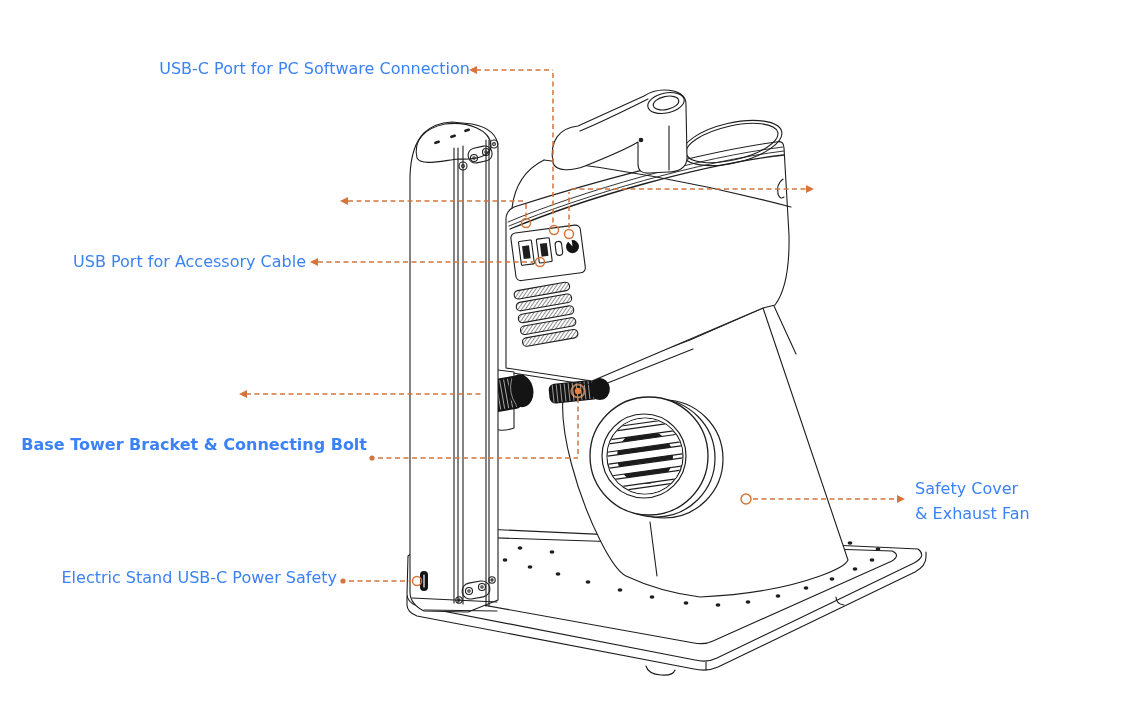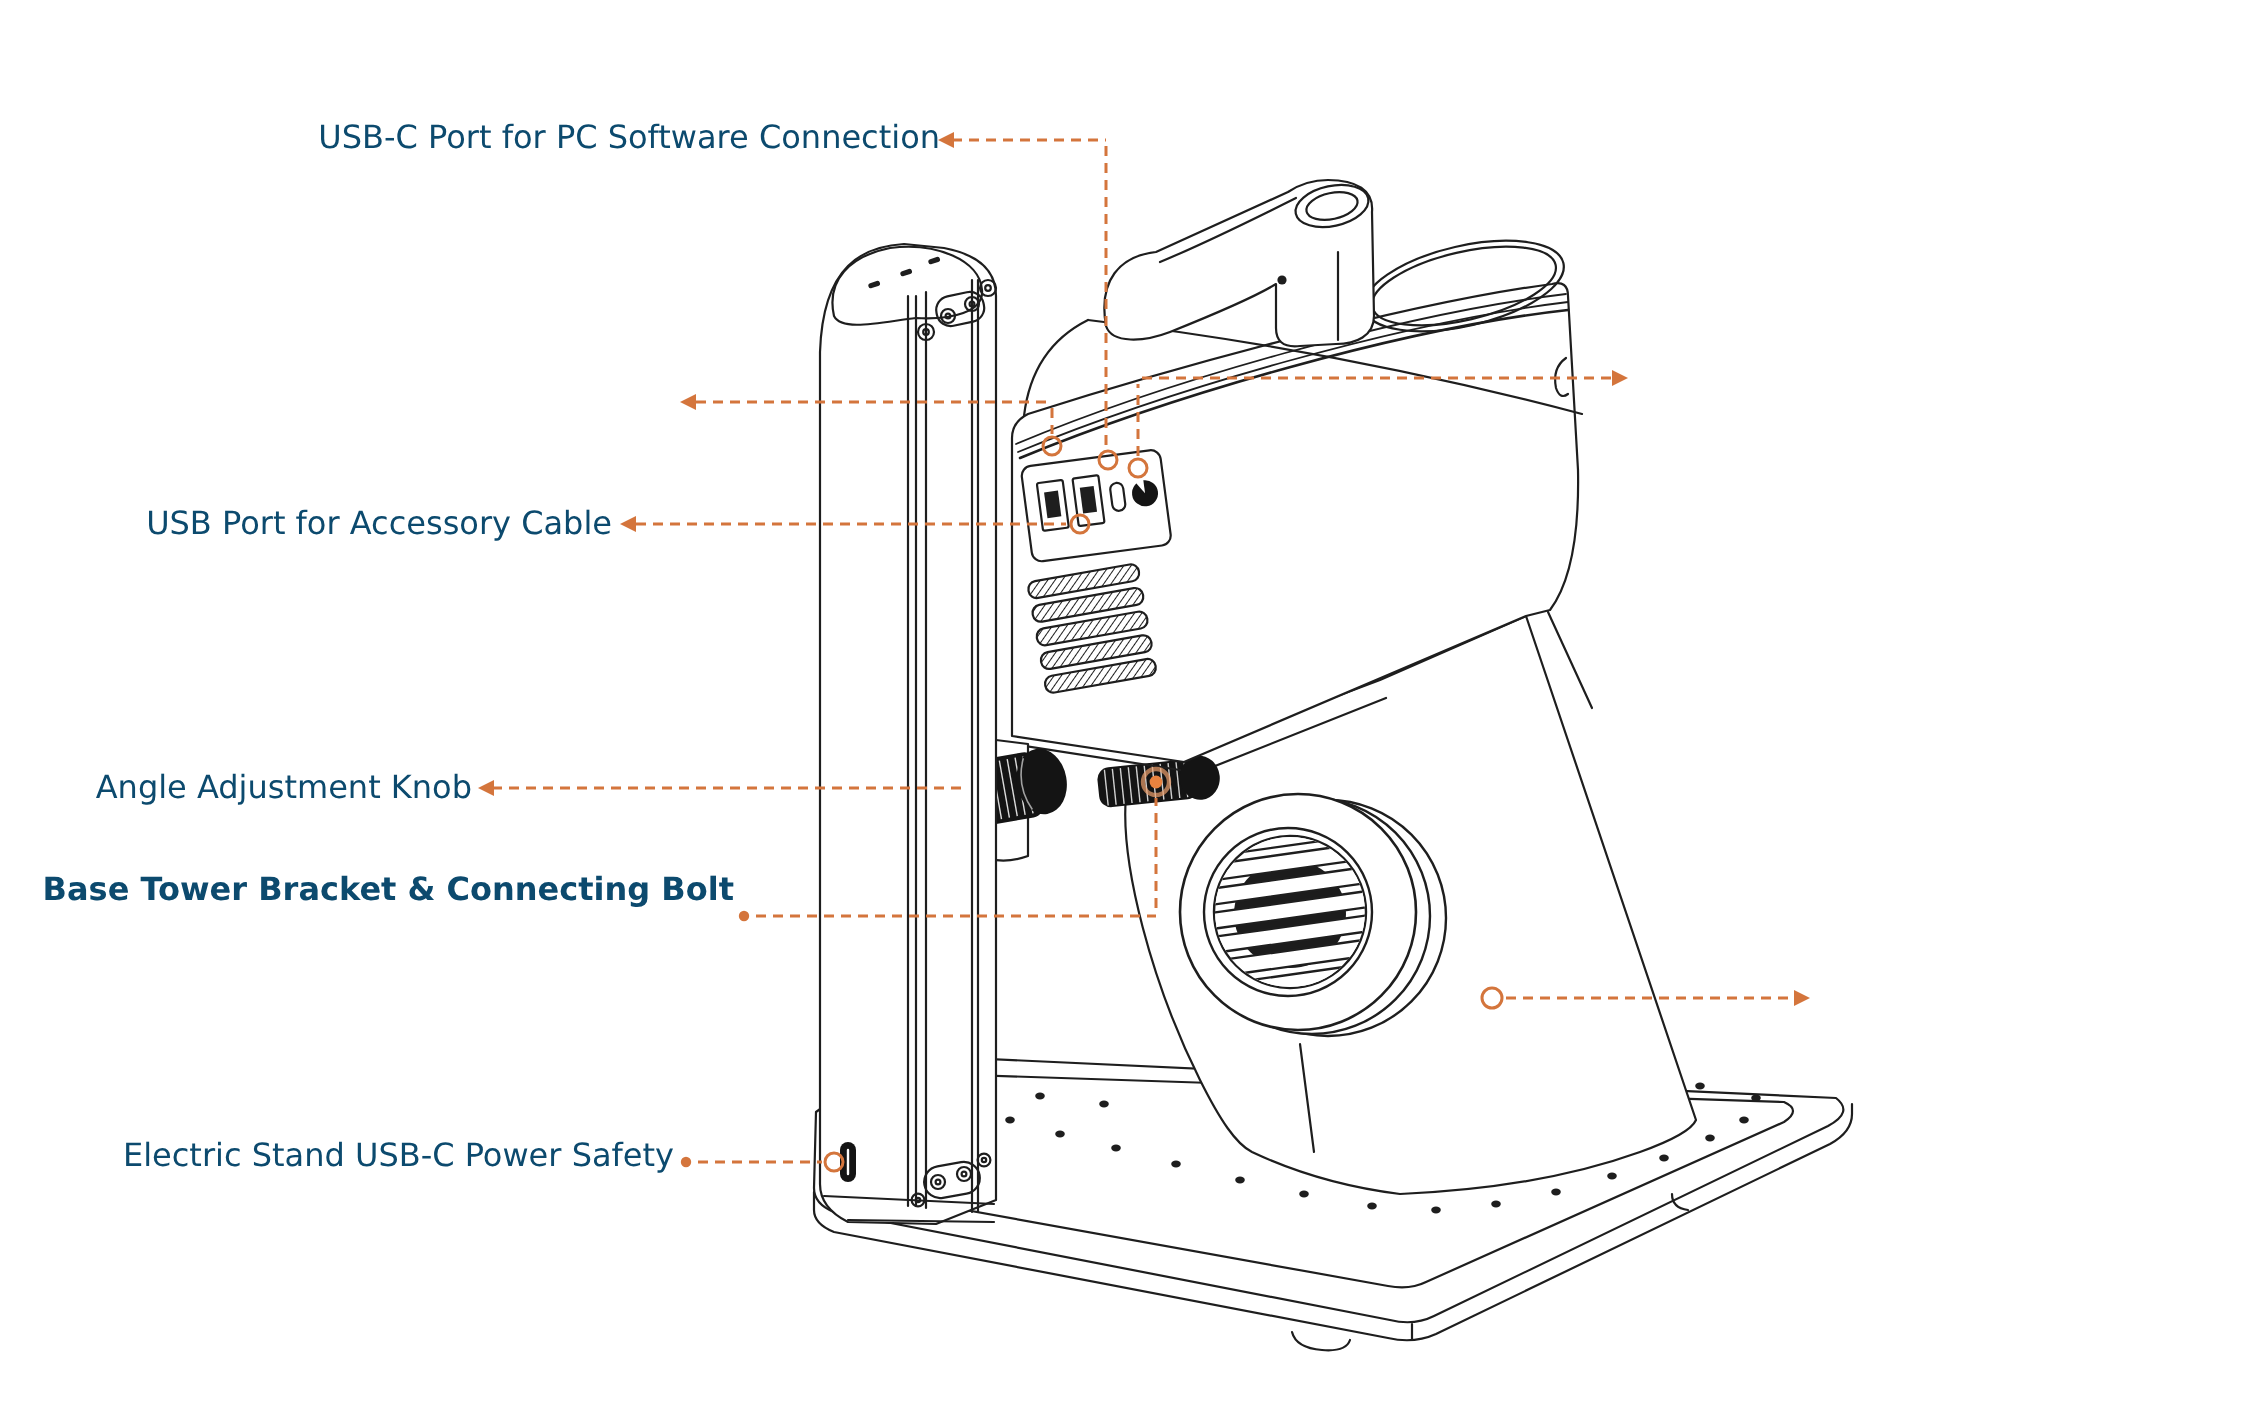--- a/index.html
+++ b/index.html
@@ -1,19 +1,19 @@
 <!DOCTYPE html>
 <html><head>
 <meta charset="utf-8">
 <style>
   html,body{margin:0;padding:0;background:#ffffff;}
   #stage{position:relative;width:1127px;height:701px;background:#fff;overflow:hidden;
          font-family:"DejaVu Sans","Liberation Sans",sans-serif;}
   #art{position:absolute;left:0;top:0;}
-  .lbl{position:absolute;font-size:16px;line-height:22px;color:#0c4a6e;white-space:nowrap;}
+  .lbl{position:absolute;font-size:16px;line-height:22px;color:#3b82f6;white-space:nowrap;}
   .r{text-align:right;}
   .lbl.two{line-height:25px;white-space:normal;}
 </style>
 </head>
 <body>
 
 <div id="stage">
 
 <svg id="art" width="1127" height="701" viewBox="0 0 1127 701">
   <defs>
@@ -286,17 +286,20 @@
     <path d="M 340,201 l 8,-4 v 8 Z" fill="#d4753c"></path>
     <path d="M 310,262 l 8,-4 v 8 Z" fill="#d4753c"></path>
     <path d="M 814,189 l -8,-4 v 8 Z" fill="#d4753c"></path>
     <path d="M 239,394 l 8,-4 v 8 Z" fill="#d4753c"></path>
     <path d="M 905,499 l -8,-4 v 8 Z" fill="#d4753c"></path>
   </g>
 </svg>
 
 <div class="lbl r" style="left:60px;top:58px;width:410px;">USB-C Port for PC Software Connection</div>
 <div class="lbl r" style="left:40px;top:251px;width:266px;">USB Port for Accessory Cable</div>
-<div class="lbl r" style="left:20px;top:383px;width:216px;">Angle Adjustment Knob</div>
 <div class="lbl r" style="left:20px;top:434px;width:347px;font-weight:bold;">Base Tower Bracket &amp; Connecting Bolt</div>
+<div class="lbl two" style="left:915px;top:476px;width:170px;">
+  <span>Safety Cover</span><br>
+  <span>&amp; Exhaust Fan</span>
+</div>
 <div class="lbl r" style="left:30px;top:567px;width:307px;">Electric Stand USB-C Power Safety</div>
 
 </div>
 
 </body></html>

